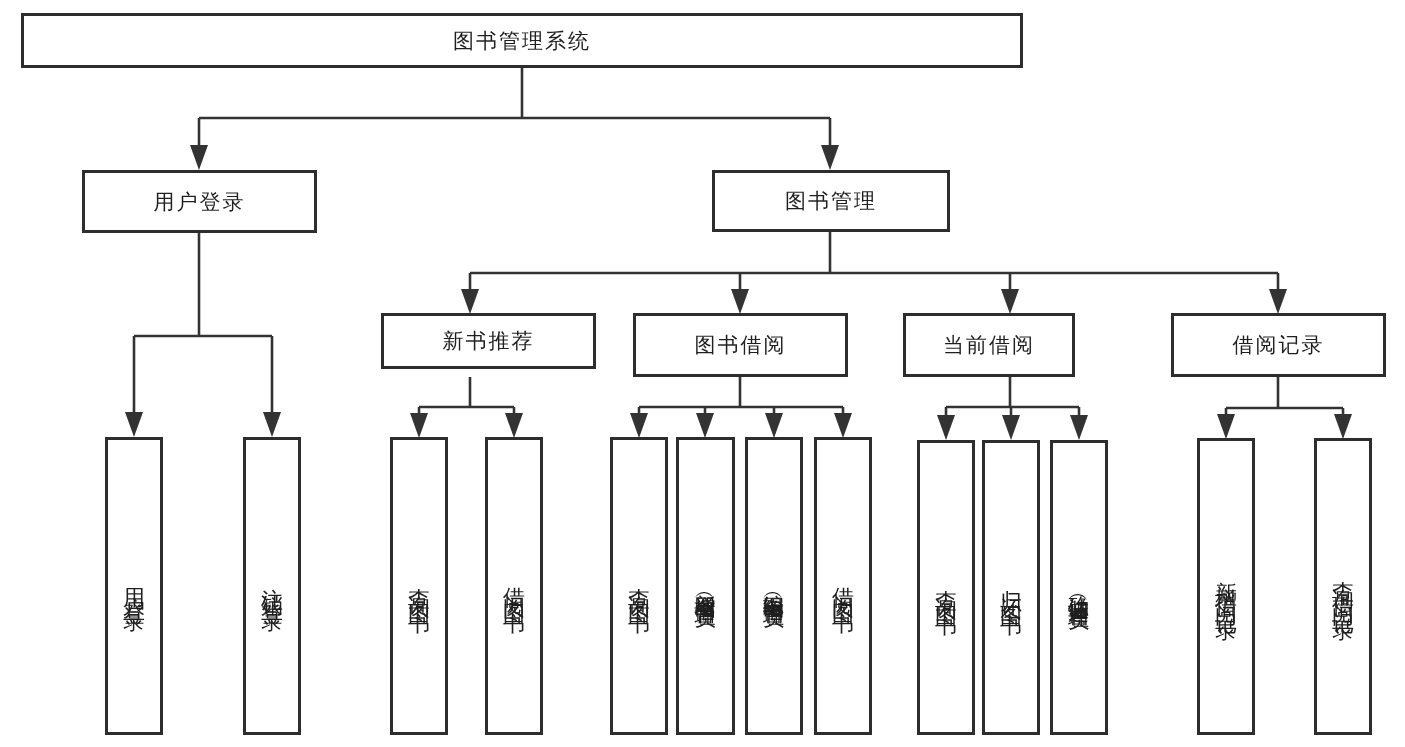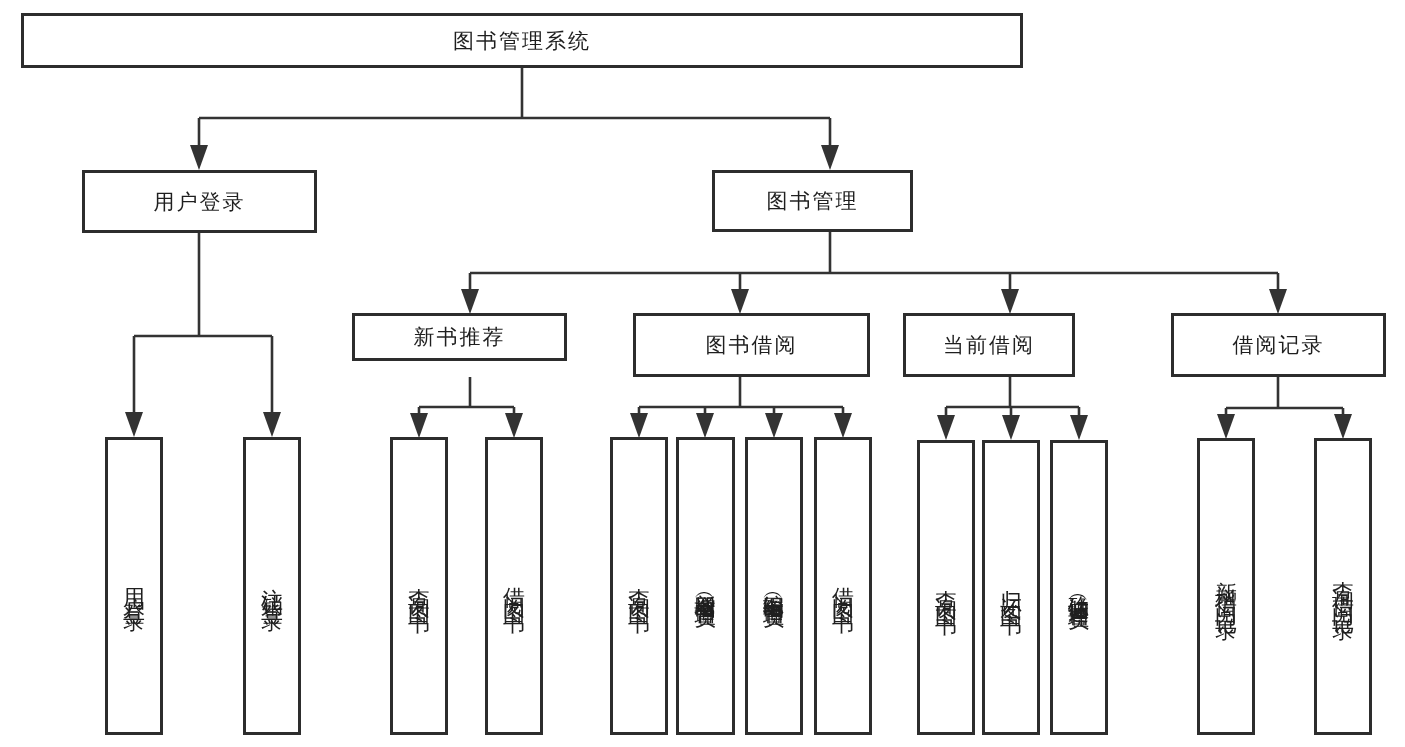--- a/index.html
+++ b/index.html
@@ -115,28 +115,28 @@
       <polygon points="1334,414 1352,414 1343,439" fill="#333333"></polygon>
     </svg>
 
   <div class="box" style="left:21px;top:13px;width:1002px;height:55px">
     <span class="hlabel">图书管理系统</span>
   </div>
 
   <div class="box" style="left:82px;top:170px;width:235px;height:63px">
     <span class="hlabel">用户登录</span>
   </div>
-  <div class="box" style="left:712px;top:170px;width:201px;height:62px">
+  <div class="box" style="left:712px;top:170px;width:238px;height:62px">
     <span class="hlabel">图书管理</span>
   </div>
 
-  <div class="box" style="left:352px;top:313px;width:215px;height:48px">
+  <div class="box" style="left:381px;top:313px;width:215px;height:56px">
     <span class="hlabel">新书推荐</span>
   </div>
-  <div class="box" style="left:633px;top:313px;width:237px;height:64px">
+  <div class="box" style="left:633px;top:313px;width:215px;height:64px">
     <span class="hlabel">图书借阅</span>
   </div>
   <div class="box" style="left:903px;top:313px;width:172px;height:64px">
     <span class="hlabel">当前借阅</span>
   </div>
   <div class="box" style="left:1171px;top:313px;width:215px;height:64px">
     <span class="hlabel">借阅记录</span>
   </div>
 
   <div class="box leaf" style="left:105px;top:437px;width:58px;height:298px">

